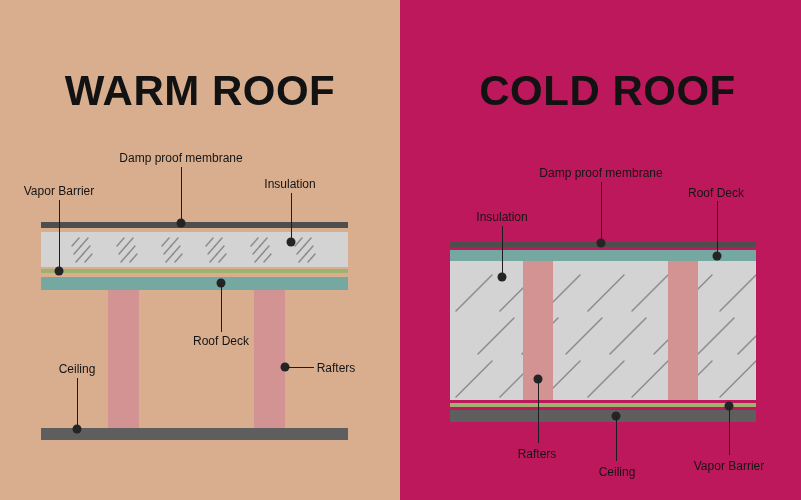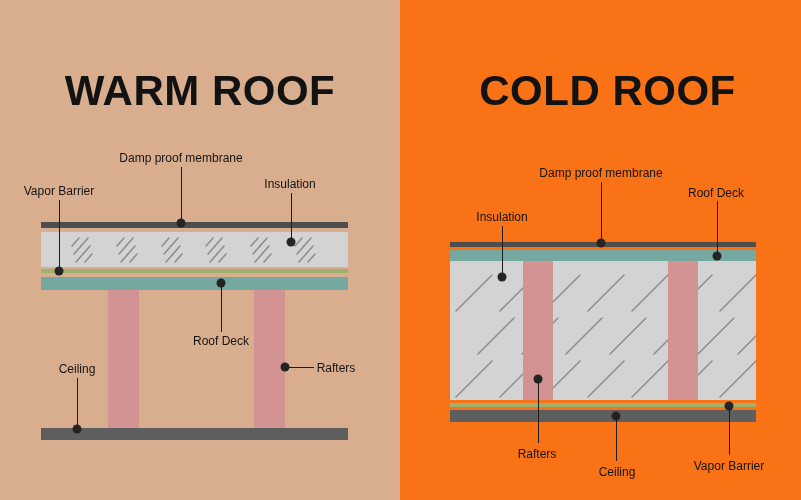--- a/index.html
+++ b/index.html
@@ -1,20 +1,20 @@
 <!DOCTYPE html>
 <html><head>
 <meta charset="utf-8">
 <style>
   html,body{margin:0;padding:0;background:#fff;}
   .canvas{position:relative;width:801px;height:500px;overflow:hidden;
           font-family:Liberation Sans, sans-serif;}
   .panel{position:absolute;top:0;height:500px;}
   .panel.warm{left:0;width:400px;background:#d9ae8e;}
-  .panel.cold{left:400px;width:401px;background:#f97316;}
+  .panel.cold{left:400px;width:401px;background:#be185d;}
   .title{position:absolute;width:100%;text-align:center;
          font-size:42px;font-weight:900;color:#121212;letter-spacing:.5px;
          line-height:1;margin:0;}
   .warm .title{top:70px;left:0;}
   .cold .title{top:70px;left:7px;}
   .layer{position:absolute;}
   .membrane{background:#4e4e4e;}
   .ceilbar{background:#5e5e5e;}
   .insul{background:#d3d3d3;}
   .deck{background:#74a8a0;}

